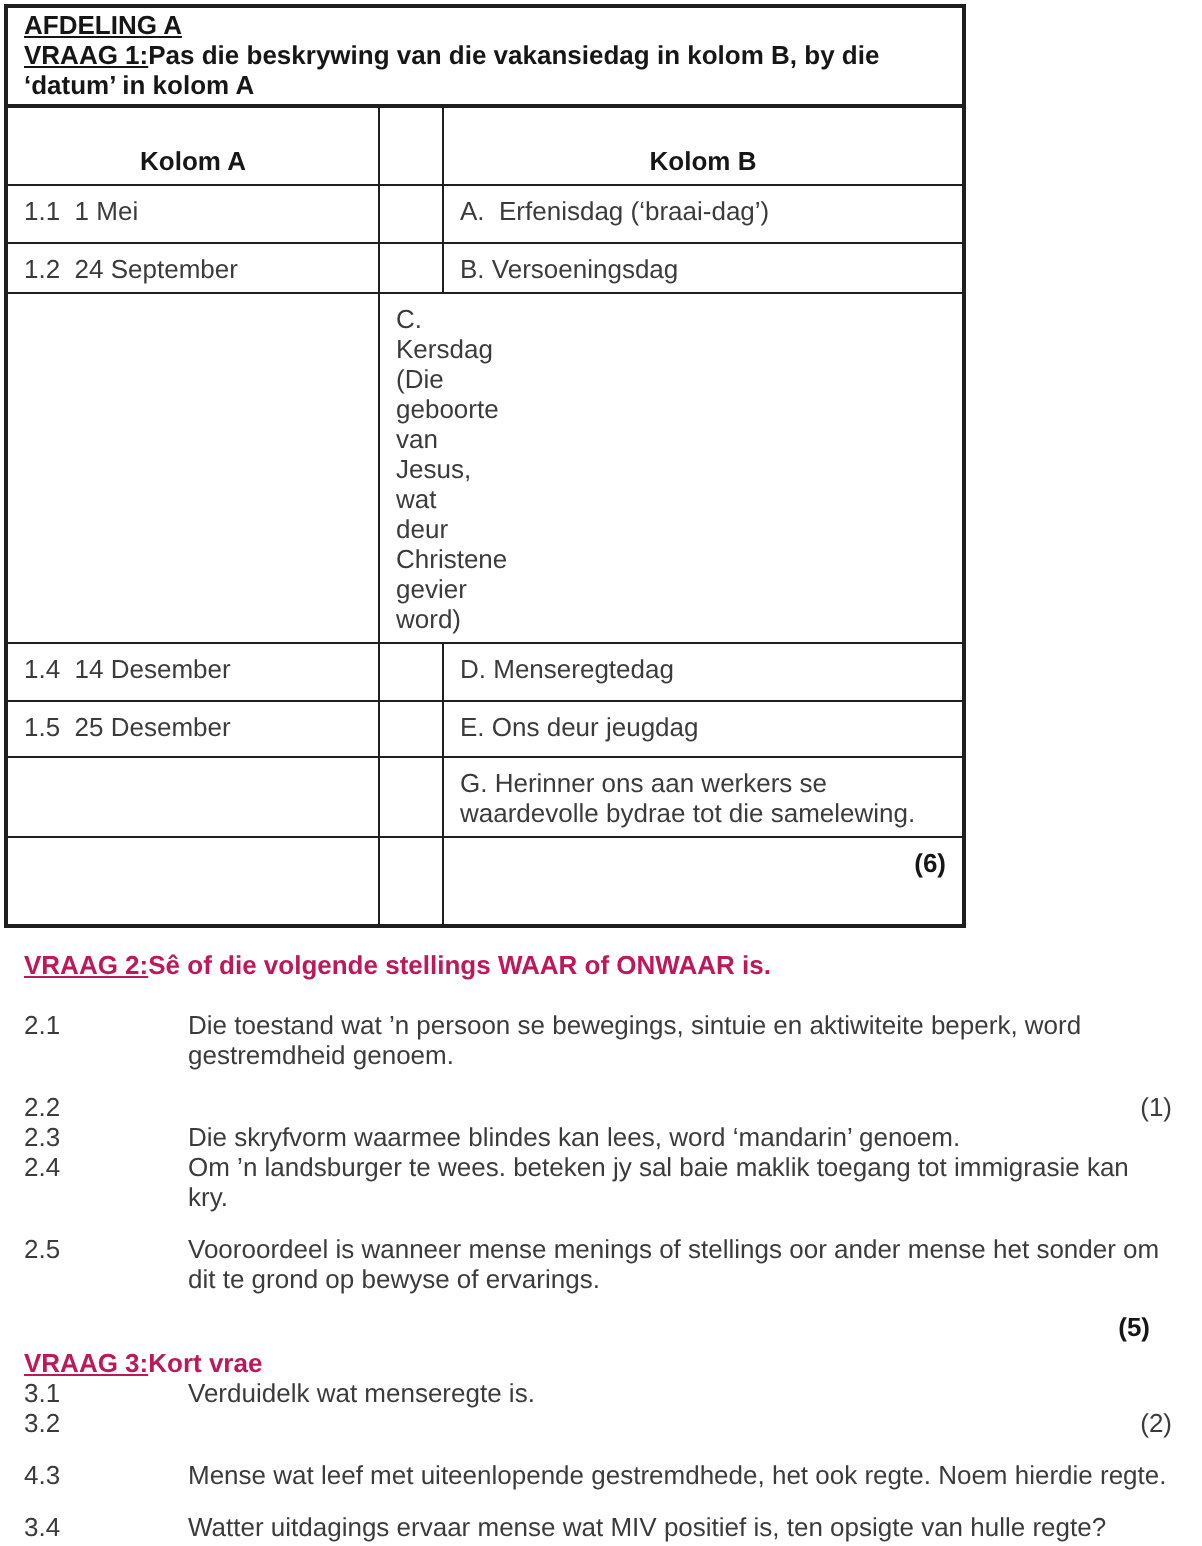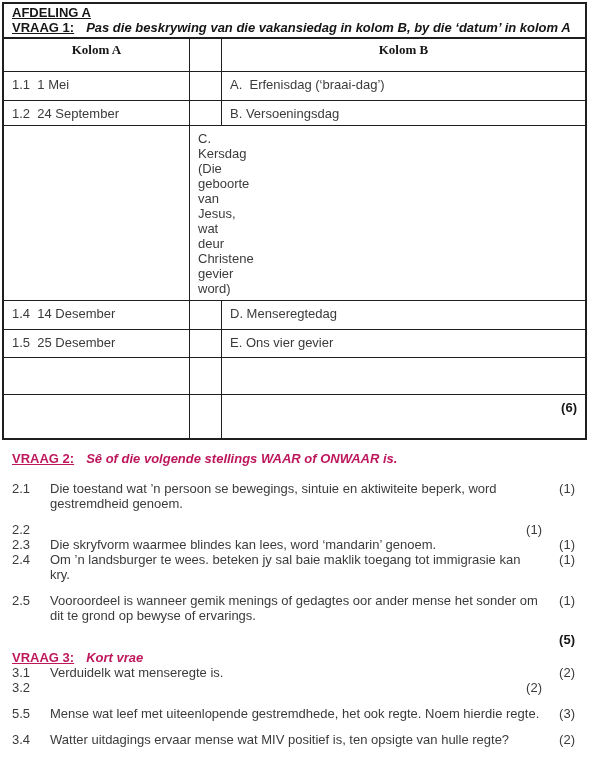--- a/index.html
+++ b/index.html
@@ -11,52 +11,53 @@
     font-size: 13px;
     line-height: 15px;
     color: #3b3b3b;
     overflow: hidden;
   }
   .underlined { text-decoration: underline; }
 
   
   .q1-table {
     margin: 2px 0 0 2px;
-    width: 585px;
+    width: 481px;
     border: 2px solid #1f1f1f;
   }
   .t-heading {
     padding: 1px 8px 2px 8px;
     border-bottom: 2px solid #1f1f1f;
     font-weight: bold;
     color: #161616;
   }
   .t-heading .line { display: block; }
-  .inst { margin-left: 12px; font-style: italic; }
+  .inst { margin-left: 0; }
   .t-row {
     display: grid;
     grid-template-columns: 186px 32px 1fr;
     border-bottom: 1.5px solid #1f1f1f;
   }
   .t-row:last-child { border-bottom: none; }
   .cell {
     padding: 5px 8px 4px 8px;
     white-space: pre-wrap;
   }
   .cell.a { border-right: 1.5px solid #1f1f1f; }
   .cell.mid { border-right: 1.5px solid #1f1f1f; padding: 0; }
-  .t-row.head .cell { text-align: center; font-weight: bold; color: #161616; padding-top: 3px; font-family: Liberation Serif, serif; }
+  .t-row.head .cell { text-align: center; font-weight: bold; color: #161616; padding-top: 19px; }
   .marks-cell { text-align: right; font-weight: bold; color: #161616; }
 
   
   .qheading { margin: 11px 26px 0 12px; font-weight: bold; color: #be185d; }
   .qitem {
     display: grid;
     grid-template-columns: 38px 492px 1fr;
     margin: 11px 26px 0 12px;
+    gap: 44px;
   }
   .qitem.first { margin-top: 15px; }
   .qmarks { text-align: right; }
   .qtotal {
     margin: 9px 26px 0 12px;
     text-align: right;
     font-weight: bold;
     color: #161616;
   }
   .qheading.tight { margin-top: 3px; }
@@ -102,27 +103,28 @@
 
     <div class="t-row" style="min-height:29px">
       <div class="cell a">1.4  14 Desember</div>
       <div class="cell mid"></div>
       <div class="cell b">D. Menseregtedag</div>
     </div>
 
     <div class="t-row" style="min-height:28px">
       <div class="cell a">1.5  25 Desember</div>
       <div class="cell mid"></div>
-      <div class="cell b">E. Ons vier gevier</div>
+      <div class="cell b">E. Ons deur jeugdag</div>
     </div>
 
 
     <div class="t-row" style="min-height:37px">
       <div class="cell a"></div>
       <div class="cell mid"></div>
+      <div class="cell b">G. Herinner ons aan werkers se waardevolle bydrae tot die samelewing.</div>
     </div>
 
     <div class="t-row" style="min-height:43px">
       <div class="cell a"></div>
       <div class="cell mid"></div>
       <div class="cell b marks-cell">(6)</div>
     </div>
   </div>
 
   <div class="qheading">
@@ -143,41 +145,41 @@
     <div class="qtext">Die skryfvorm waarmee blindes kan lees, word ‘mandarin’ genoem.</div>
     <div class="qmarks">(1)</div>
   </div>
   <div class="qitem gap-lg">
     <div class="qnum">2.4</div>
     <div class="qtext">Om ’n landsburger te wees. beteken jy sal baie maklik toegang tot immigrasie kan kry.</div>
     <div class="qmarks">(1)</div>
   </div>
   <div class="qitem">
     <div class="qnum">2.5</div>
-    <div class="qtext">Vooroordeel is wanneer gemik menings of gedagtes oor ander mense het sonder om dit te grond op bewyse of ervarings.</div>
+    <div class="qtext">Vooroordeel is wanneer mense menings of stellings oor ander mense het sonder om dit te grond op bewyse of ervarings.</div>
     <div class="qmarks">(1)</div>
   </div>
 
   <div class="qtotal">(5)</div>
 
   <div class="qheading tight">
     <span class="underlined">VRAAG 3:</span><span class="inst">Kort vrae</span>
   </div>
 
   <div class="qitem first gap-lg">
     <div class="qnum">3.1</div>
     <div class="qtext">Verduidelk wat menseregte is.</div>
     <div class="qmarks">(2)</div>
   </div>
   <div class="qitem gap-lg">
     <div class="qnum">3.2</div>
     <div class="qmarks">(2)</div>
   </div>
   <div class="qitem">
-    <div class="qnum">5.5</div>
+    <div class="qnum">4.3</div>
     <div class="qtext">Mense wat leef met uiteenlopende gestremdhede, het ook regte. Noem hierdie regte.</div>
     <div class="qmarks">(3)</div>
   </div>
   <div class="qitem">
     <div class="qnum">3.4</div>
     <div class="qtext">Watter uitdagings ervaar mense wat MIV positief is, ten opsigte van hulle regte?</div>
     <div class="qmarks">(2)</div>
   </div>
 
 </div>

